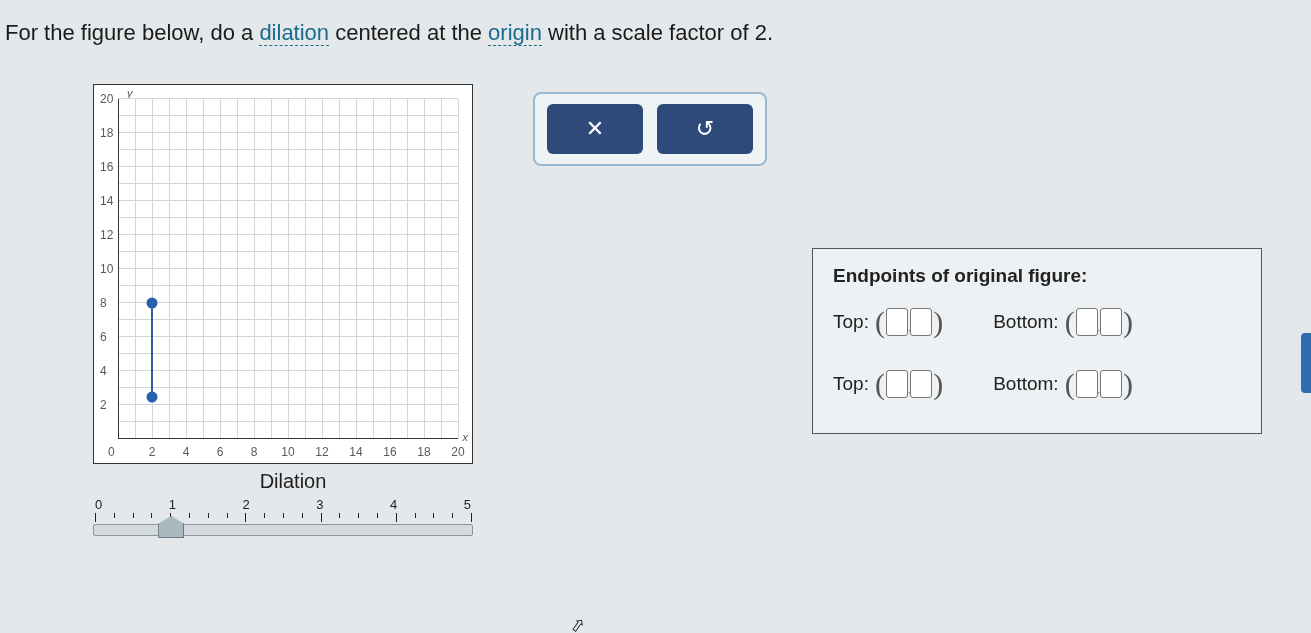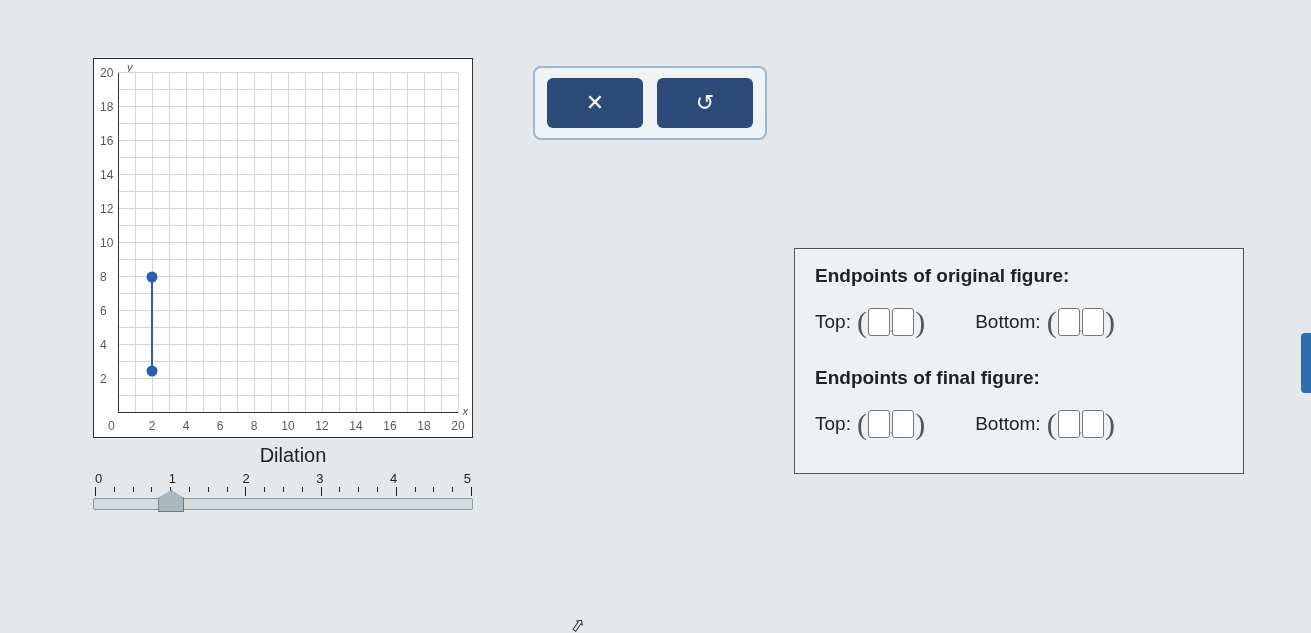--- a/index.html
+++ b/index.html
@@ -147,21 +147,21 @@
       color: #fff;
       font-size: 22px;
       cursor: pointer;
       display: flex;
       align-items: center;
       justify-content: center;
     }
     
     .answer-panel {
       position: absolute;
-      left: 794px;
+      left: 812px;
       top: 248px;
       width: 450px;
       border: 1px solid #555;
       background: #eef1f3;
       padding: 16px 20px 26px 20px;
     }
     .ans-heading {
       font-size: 19px;
       font-weight: bold;
       color: #222;
@@ -209,20 +209,23 @@
       top: 614px;
       font-size: 18px;
       color: #222;
       transform: rotate(-10deg);
     }
   </style>
 </head>
 <body>
 
 <div class="content">
+  <div class="instruction-line">
+    <span>For the figure below, do a </span><span class="term">dilation</span><span> centered at the </span><span class="term">origin</span><span> with a scale factor of 2.</span>
+  </div>
 
   <div class="workspace">
     <div class="graph-col">
       <div class="graph-outer">
         <span class="axis-arrow-y">y</span>
         <span class="axis-arrow-x" style="bottom:20px;right:4px">x</span>
         <div class="graph" id="graph-area">
             <div class="grid-line v" style="left: 17px;"></div>
             <div class="grid-line h" style="bottom: 17px;"></div>
             <div class="grid-line v" style="left: 34px;"></div>
@@ -358,21 +361,20 @@
       <span>Bottom:</span>
       <span class="coord-pair">
         <span class="paren">(</span>
           <span class="coord-input"></span>
           <span class="comma">,</span>
           <span class="coord-input"></span>
           <span class="paren">)</span>
       </span>
     </div>
   </div>
-  <div class="ans-heading">Endpoints of final figure:</div>
   <div class="ans-row" style="margin-bottom:6px">
     <div class="ans-field">
       <span>Top:</span>
       <span class="coord-pair">
         <span class="paren">(</span>
           <span class="coord-input"></span>
           <span class="comma">,</span>
           <span class="coord-input"></span>
           <span class="paren">)</span>
       </span>

